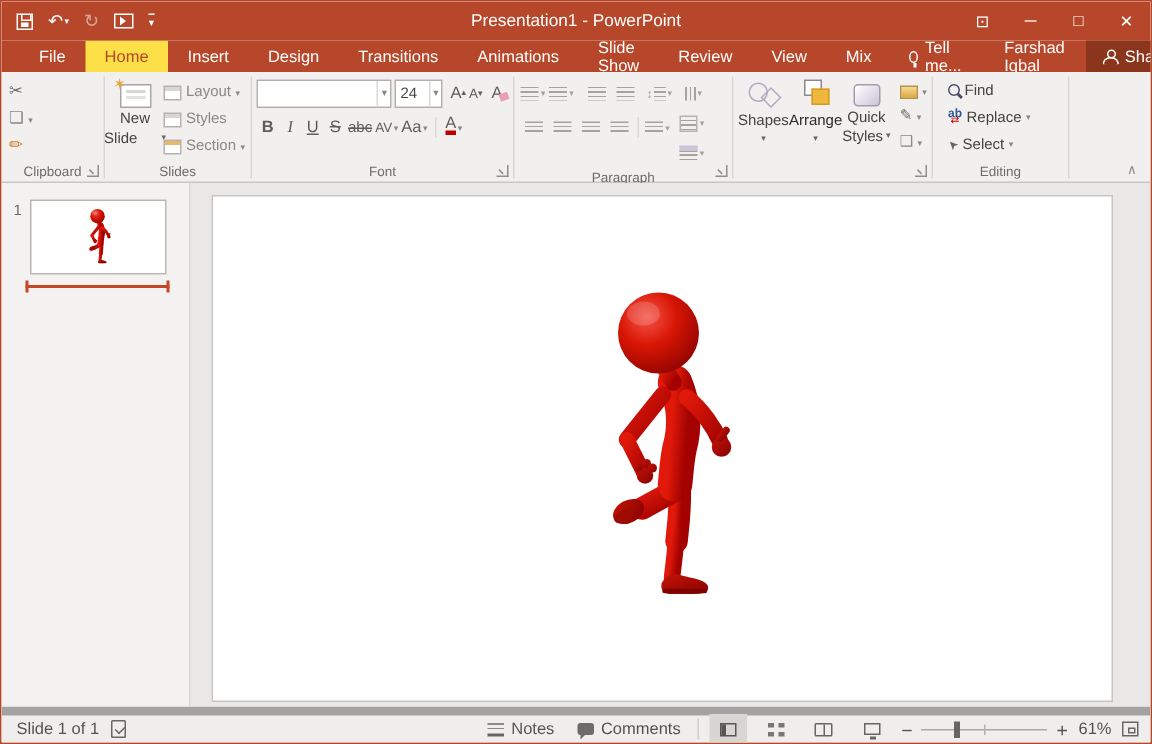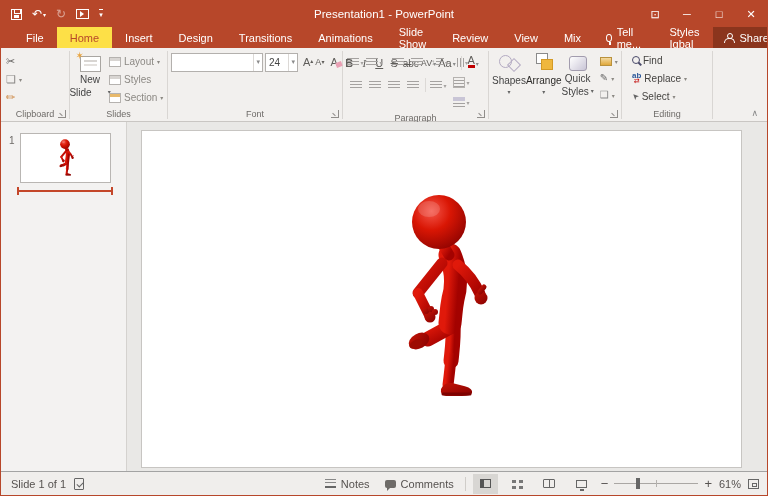--- a/index.html
+++ b/index.html
@@ -102,21 +102,21 @@
   .thumb { position:absolute; left:19px; top:11px; width:91px; height:50px; background:#fff; border:1px solid #b9b6b3; }
   .thumb svg { position:absolute; left:37px; top:4px; }
   .insert-line { position:absolute; left:16px; top:68px; width:96px; height:2px; background:#c4472a; }
   .insert-line::before, .insert-line::after { content:""; position:absolute; top:-3px; width:2px; height:8px; background:#c4472a; }
   .insert-line::before { left:0; } .insert-line::after { right:0; }
   .editor { flex:1; position:relative; background:#e9e8e6; }
   .slide { position:absolute; left:14px; top:8px; width:601px; height:338px; background:#fff; border:1px solid #c7c5c2; }
   .slide svg { position:absolute; left:258px; top:62px; }
 
   
-  .statusbar { height:24px; background:#f0eeec; border-top:1px solid #a3a3a3; display:flex; align-items:center; font-size:11px; color:#565250; flex:none; padding:0 8px 0 10px; gap:8px; }
+  .statusbar { height:24px; background:#f0eeec; border-top:6px solid #a3a3a3; display:flex; align-items:center; font-size:11px; color:#565250; flex:none; padding:0 8px 0 10px; gap:8px; }
   .ico-spell { width:10px; height:12px; border:1px solid #666; border-radius:1px; position:relative; }
   .ico-spell::after { content:""; position:absolute; left:2px; top:3px; width:5px; height:3px; border-left:1.5px solid #666; border-bottom:1.5px solid #666; transform:rotate(-45deg); }
   .sb-right { margin-left:auto; display:flex; align-items:center; gap:7px; }
   .sb-item { display:flex; align-items:center; gap:5px; padding:0 4px; }
   .ico-notes { width:11px; height:9px; border-bottom:2px solid #666; background:repeating-linear-gradient(to bottom,#888 0 1px,transparent 1px 3px); background-size:100% 6px; background-repeat:no-repeat; }
   .ico-comment { width:11px; height:8px; background:#6e6b68; border-radius:2px; position:relative; }
   .ico-comment::after { content:""; position:absolute; left:2px; bottom:-3px; border-left:3px solid #6e6b68; border-bottom:3px solid transparent; }
   .sdiv { width:1px; height:14px; background:#d0cdc9; }
   .viewbtn { width:25px; height:20px; display:flex; align-items:center; justify-content:center; }
   .viewbtn.active { background:#d8d6d3; }
@@ -171,21 +171,21 @@
     <span class="tab">Animations</span>
     <span class="tab">Slide Show</span>
     <span class="tab">Review</span>
     <span class="tab">View</span>
     <span class="tab">Mix</span>
     <span class="tellme">
       <span class="ico-bulb"></span>
       <span>Tell me...</span>
     </span>
     <span class="tabs-right">
-      <span class="username">Styles Iqbal</span>
+      <span class="username">Farshad Iqbal</span>
       <span class="share-btn">
         <span class="ico-person"></span>
         <span>Share</span>
       </span>
     </span>
   </div>
 
   <div class="ribbon">
 
     <div class="group" style="width:68px">
@@ -235,21 +235,21 @@
               <span>Section</span>
               <span class="dd">▾</span>
             </span>
         </div>
       </div>
       <div class="group-label">Slides</div>
     </div>
     <div class="vdiv"></div>
 
     <div class="group" style="width:174px">
-      <div class="group-body" style="flex-direction:row">
+      <div class="group-body" style="flex-direction:column">
         <div class="fontrow1">
           <span class="combo" style="width:92px">
               <span></span>
               <span class="dd">▾</span>
             </span>
           <span class="combo" style="width:33px">
               <span>24</span>
               <span class="dd">▾</span>
             </span>
           <span class="abtn" style="margin-left:3px">

